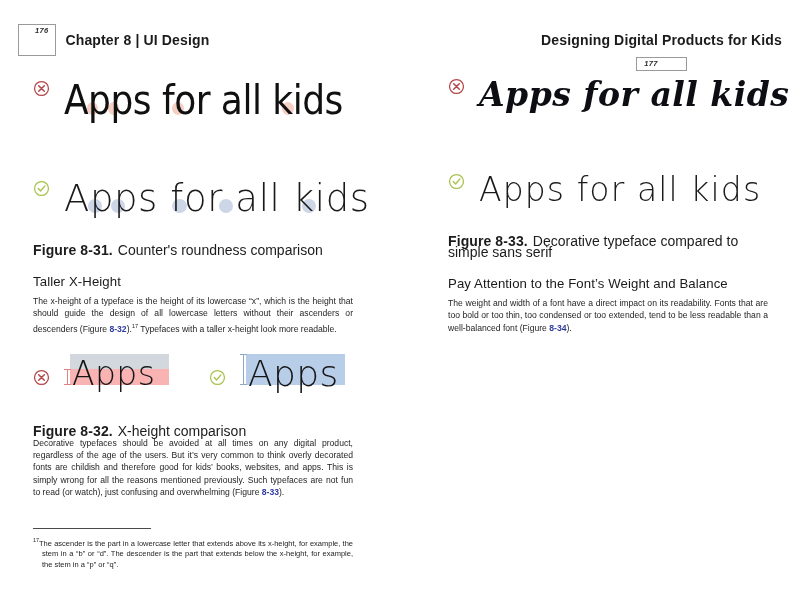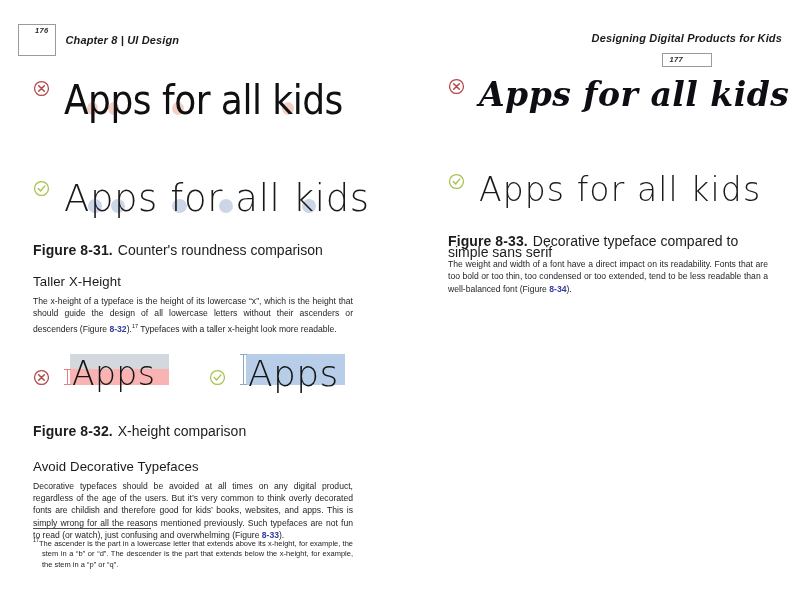--- a/index.html
+++ b/index.html
@@ -40,23 +40,22 @@
     font-style: italic;
     letter-spacing: .3px;
     color: #2a2a2a;
     padding: 1px 7px 19px 16px;
     line-height: 10px;
     background: #fff;
   }
   .folio.r { padding: 1px 28px 1px 7px; }
 
   .runhead-title {
-    font-size: 11px;
+    font-size: 14px;
     font-weight: 700;
-    font-style: italic;
     letter-spacing: .15px;
     color: #1b1b1b;
     white-space: nowrap;
   }
 
   
   .page {
     position: absolute;
     top: 56px;
     width: 320px;
@@ -329,21 +328,20 @@
           <span class="xh-tick" style="top:32px; background:#8ea9c8;"></span>
           <span class="xh-word">Apps</span>
         </div>
       </div>
     </div>
 
     <div class="caption" style="margin-top:22px;">
       <b>Figure 8-32.</b><span class="ctext">X-height comparison</span>
     </div>
 
-    <h2 class="sec" style="margin-top:22px;">Avoid Decorative Typefaces</h2>
 
     <p class="body"><span>Decorative typefaces should be avoided at all times on any digital product, regardless of the age of the users. But it’s very common to think overly decorated fonts are childish and therefore good for kids’ books, websites, and apps. This is simply wrong for all the reasons mentioned previously. Such typefaces are not fun to read (or watch), just confusing and overwhelming (Figure </span><span class="xref">8-33</span><span>).</span></p>
 
   </div>
 
   <div class="page right">
 
     <div class="fig-row" style="margin-top:22px;">
       <span class="mark">
         <svg viewBox="0 0 20 20" aria-hidden="true">
@@ -368,20 +366,21 @@
       </span>
       <span class="sample">
         <span class="glyphs s-plain">Apps for all kids</span>
       </span>
     </div>
 
     <div class="caption" style="margin-top:30px;">
       <b>Figure 8-33.</b><span class="ctext">Decorative typeface compared to simple sans serif</span>
     </div>
 
+    <h2 class="sec">Pay Attention to the Font’s Weight and Balance</h2>
 
     <p class="body"><span>The weight and width of a font have a direct impact on its readability. Fonts that are too bold or too thin, too condensed or too extended, tend to be less readable than a well-balanced font (Figure </span><span class="xref">8-34</span><span>).</span></p>
 
   </div>
 
   <div class="footnote">
     <div class="rule"></div>
     <p><sup class="hang">17</sup><span>The ascender is the part in a lowercase letter that extends above its x-height, for example, the stem in a “b” or “d”. The descender is the part that extends below the x-height, for example, the stem in a “p” or “q”.</span></p>
   </div>
 

